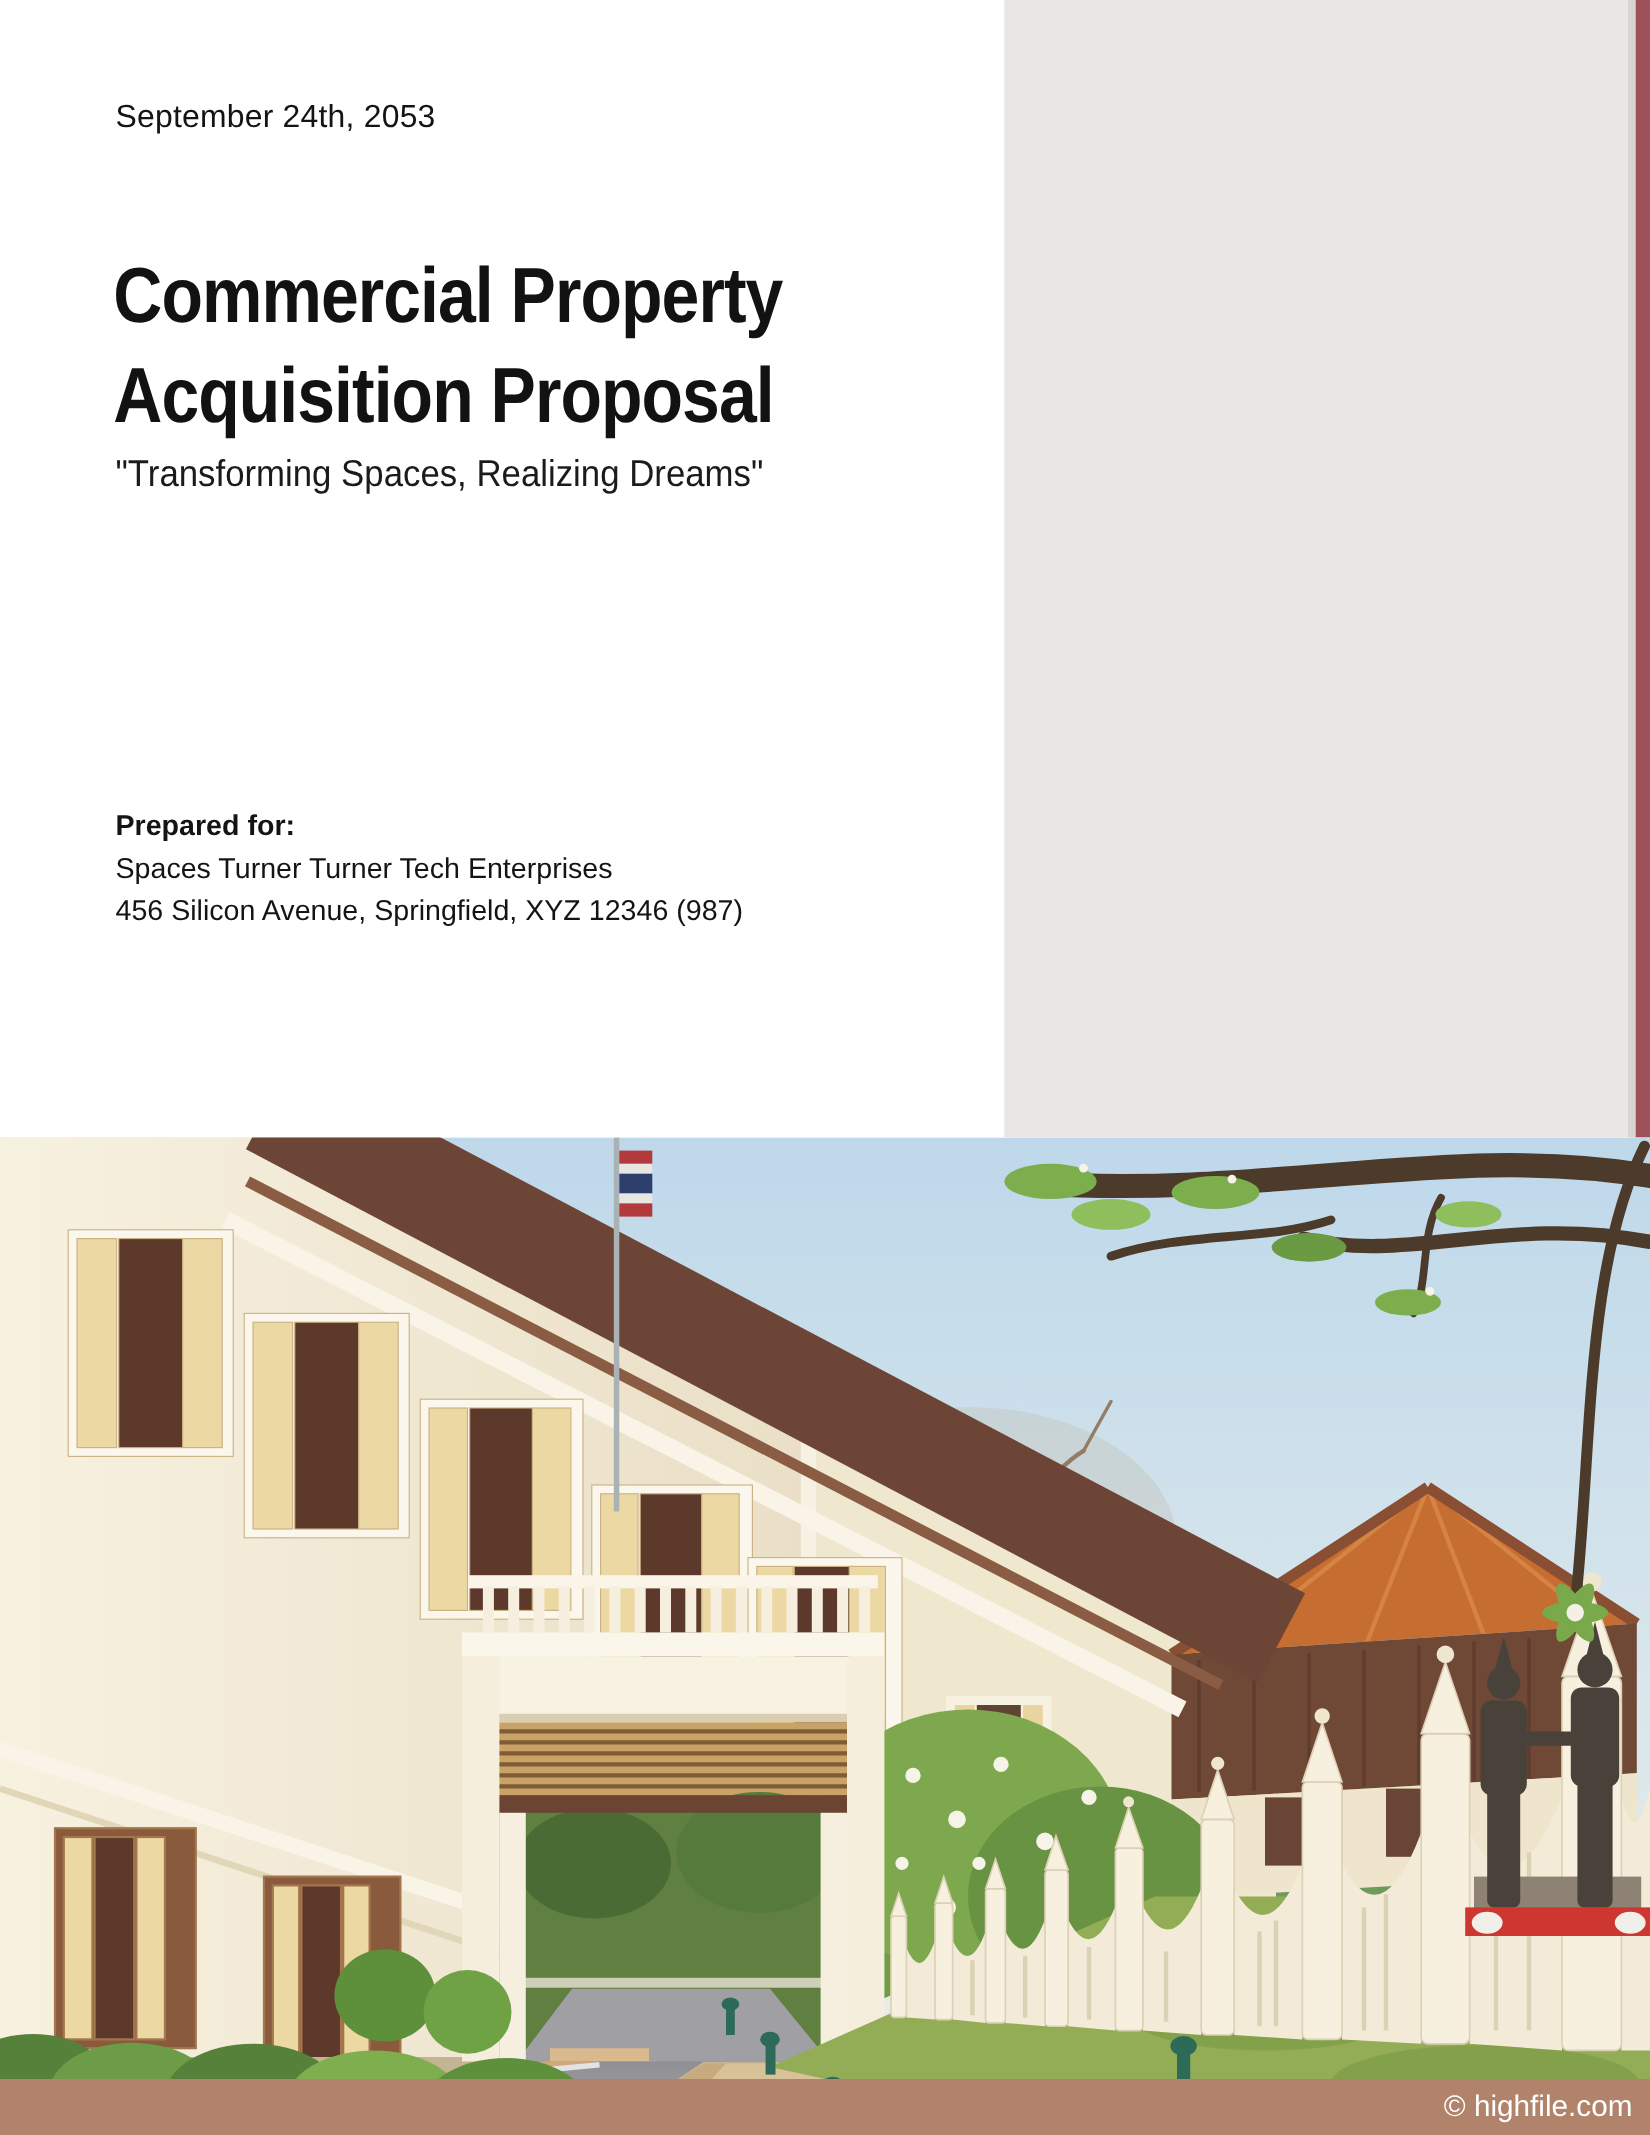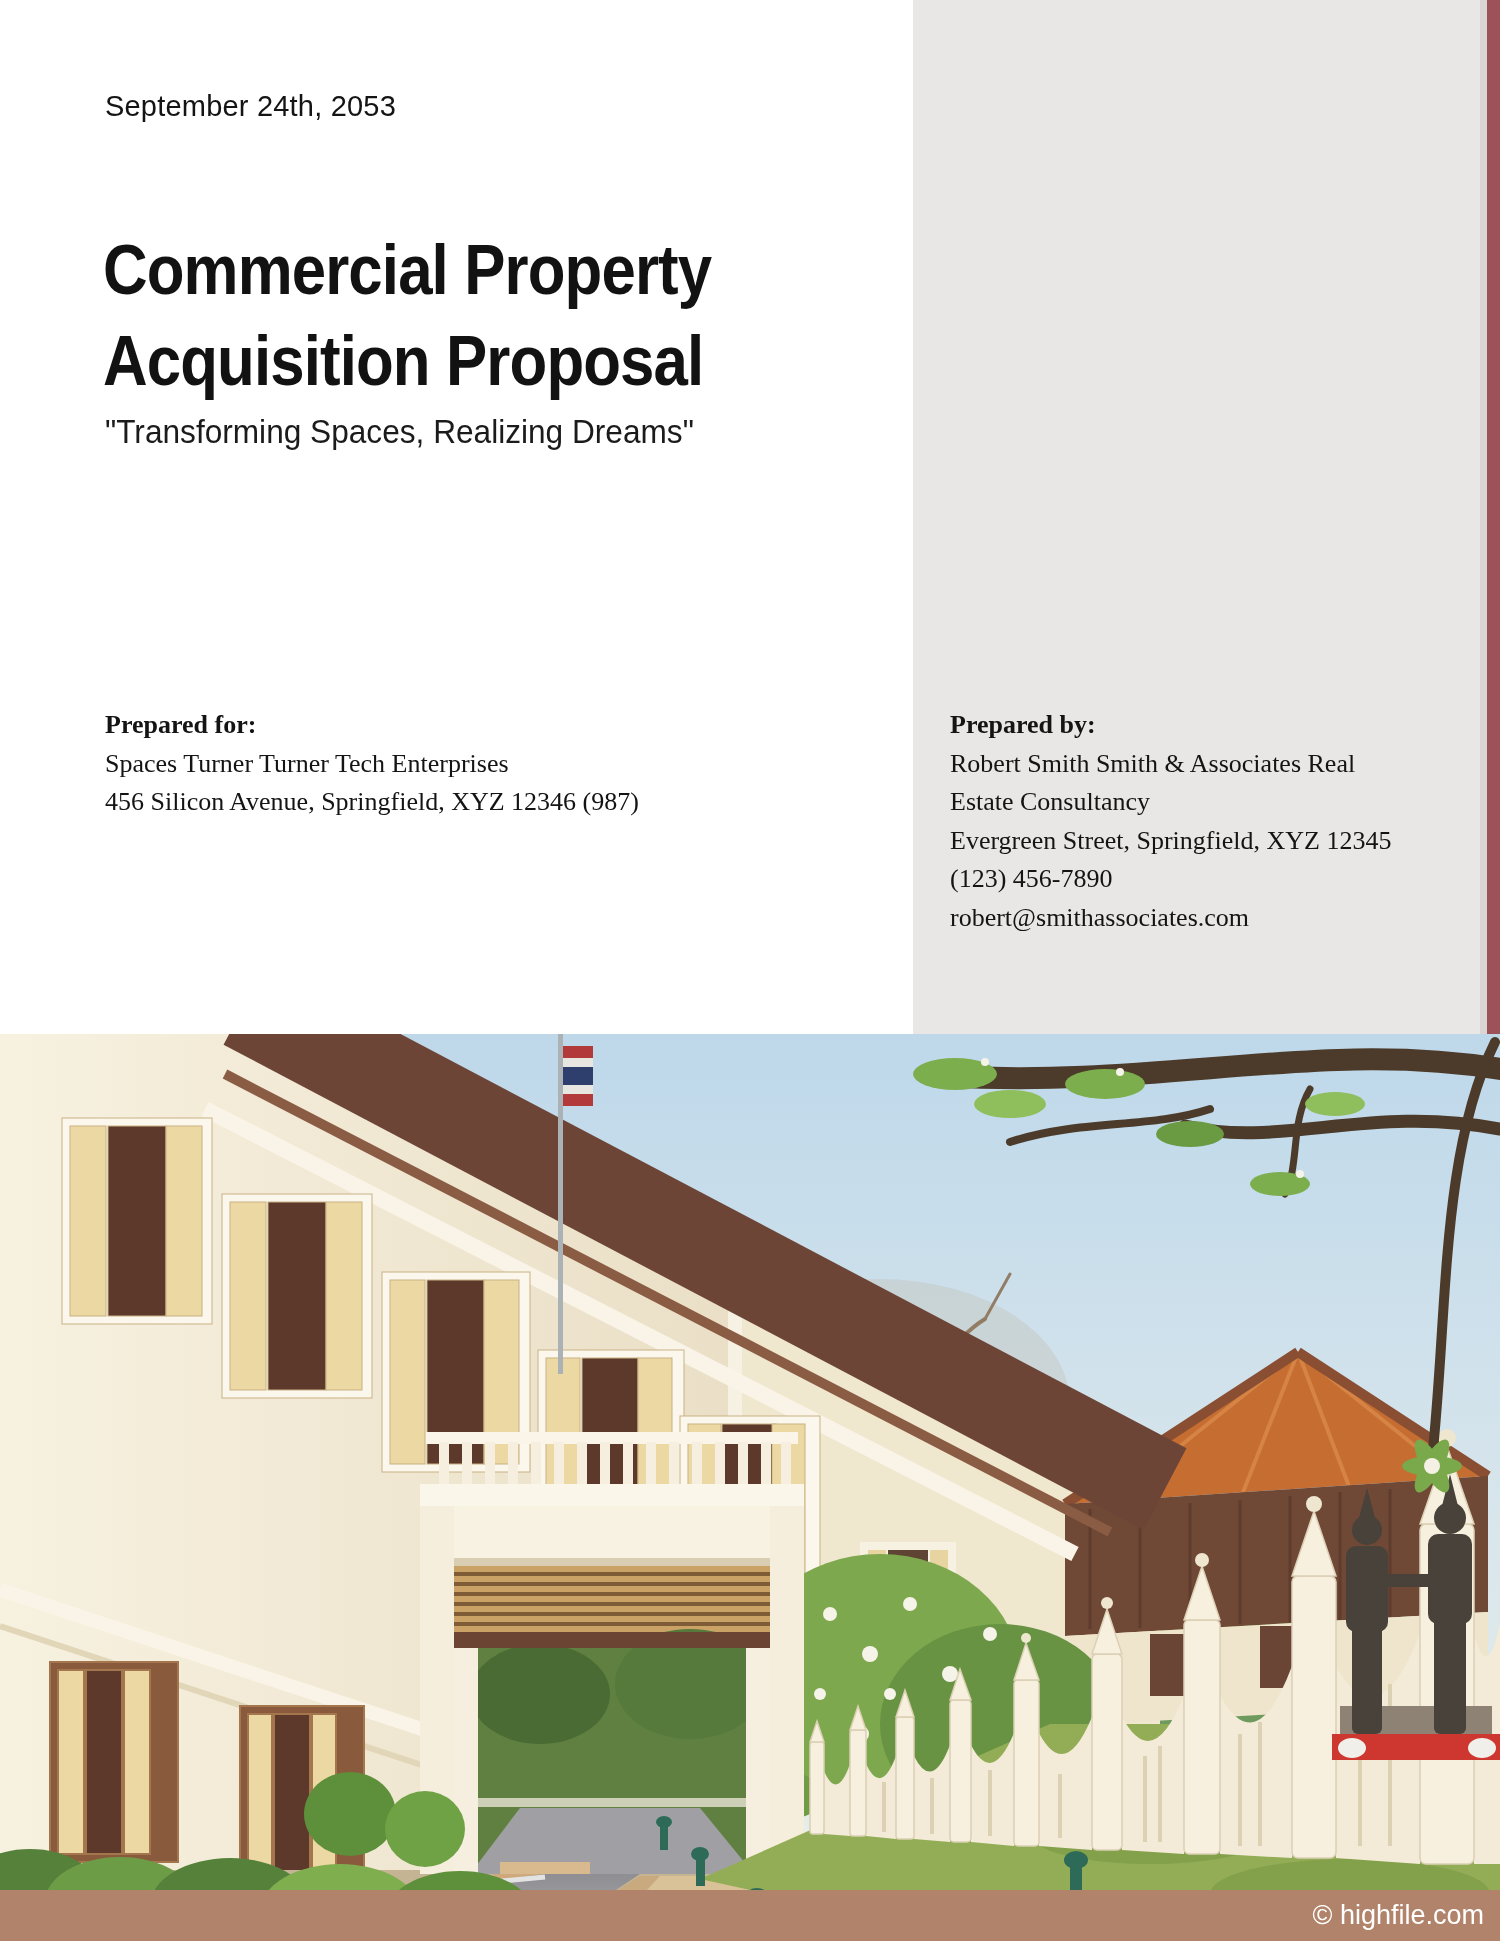--- a/index.html
+++ b/index.html
@@ -13,21 +13,21 @@
   .date{position:absolute;left:105px;top:90px;font-size:29px;letter-spacing:.2px;}
   .title{
     position:absolute;left:103px;top:224px;font-size:71px;font-weight:bold;line-height:91px;
     letter-spacing:-1px;white-space:nowrap;color:#121212;
     transform:scaleX(.87);transform-origin:0 0;
   }
   .tagline{
     position:absolute;left:105px;top:412px;font-size:34px;white-space:nowrap;color:#1b1b1b;
     transform:scaleX(.93);transform-origin:0 0;
   }
-  .contact{position:absolute;top:706px;font-size:26px;line-height:38.5px;font-family:Liberation Serif, serif;}
+  .contact{position:absolute;top:731px;font-size:26px;line-height:38.5px;}
   .contact div{white-space:nowrap;}
   .contact .label{font-weight:bold;}
   .prepared-for{left:105px;}
   .prepared-by{left:950px;}
   .photo-wrap{position:absolute;left:0;top:1034px;width:1500px;height:907px;line-height:0;}
   .footer-bar{
     position:absolute;left:0;top:1890px;width:1500px;height:51px;background:#b1836b;
     display:flex;align-items:center;justify-content:flex-end;padding-right:16px;box-sizing:border-box;
   }
   .footer-credit{color:#ffffff;font-size:27px;line-height:1;}
@@ -49,28 +49,20 @@
   </div>
 
   <div class="tagline">"Transforming Spaces, Realizing Dreams"</div>
 
   <div class="contact prepared-for">
     <div class="label">Prepared for:</div>
     <div>Spaces Turner Turner Tech Enterprises</div>
     <div>456 Silicon Avenue, Springfield, XYZ 12346 (987)</div>
   </div>
 
-  <div class="contact prepared-by">
-    <div class="label">Prepared by:</div>
-    <div>Robert Smith Smith &amp; Associates Real</div>
-    <div>Estate Consultancy</div>
-    <div>Evergreen Street, Springfield, XYZ 12345</div>
-    <div>(123) 456-7890</div>
-    <div>robert@smithassociates.com</div>
-  </div>
 
   <div class="photo-wrap">
     <svg width="1500" height="907" viewBox="0 0 1500 907" xmlns="http://www.w3.org/2000/svg">
       <defs>
         <linearGradient id="sky" x1="0" y1="0" x2="0" y2="1">
           <stop offset="0" stop-color="#bed8ea"></stop>
           <stop offset=".55" stop-color="#d9e6ec"></stop>
           <stop offset="1" stop-color="#ecefe7"></stop>
         </linearGradient>
         <linearGradient id="wallg" x1="0" y1="0" x2="1" y2="0">

